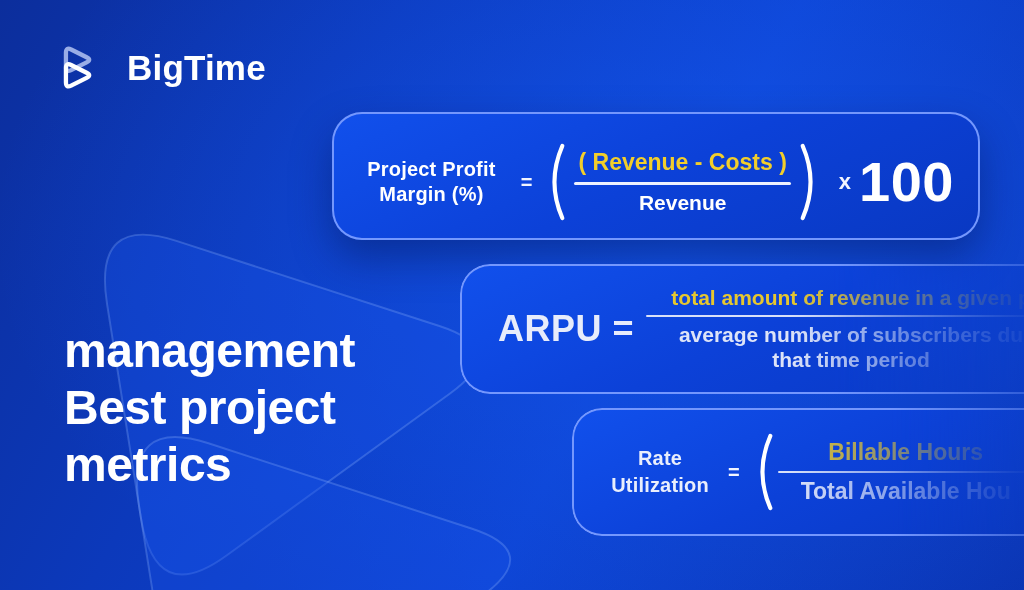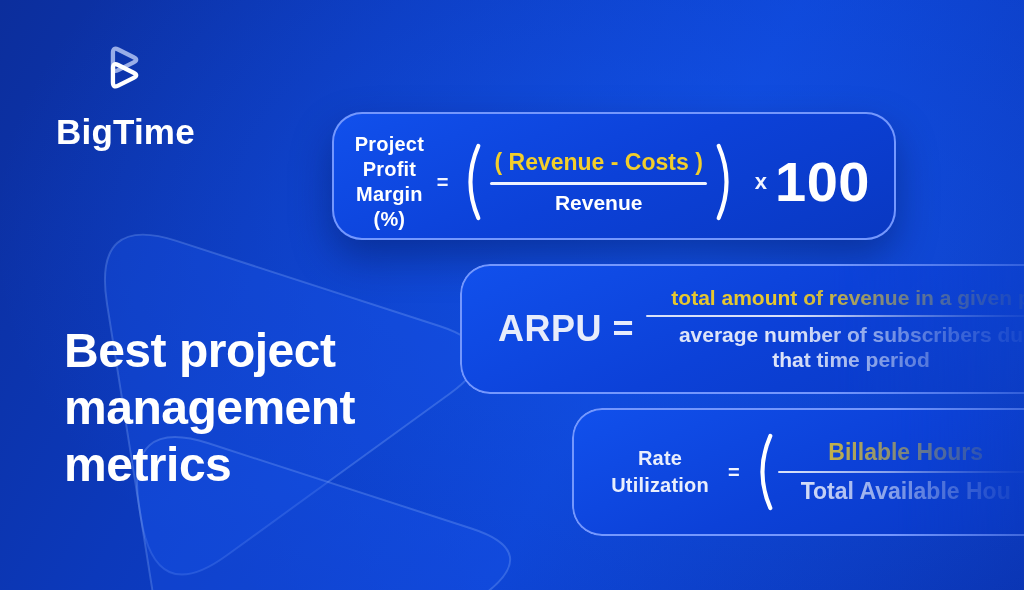--- a/index.html
+++ b/index.html
@@ -27,22 +27,21 @@
     pointer-events: none;
   }
 
   
   .logo {
     position: absolute;
     left: 56px;
     top: 40px;
     display: flex;
     align-items: center;
-    gap: 16px;
-    flex-direction: column;
+    gap: 27px;
   }
   .logo-icon { width: 44px; height: 56px; }
   .logo-text {
     color: #ffffff;
     font-size: 35px;
     font-weight: 700;
     letter-spacing: 0.2px;
   }
 
   
@@ -67,21 +66,21 @@
     display: flex;
     align-items: center;
     color: #ffffff;
     box-sizing: border-box;
   }
   .card-fade {
     -webkit-mask-image: linear-gradient(to right, #000 62%, rgba(0,0,0,0.55) 86%, rgba(0,0,0,0.22) 100%);
             mask-image: linear-gradient(to right, #000 62%, rgba(0,0,0,0.55) 86%, rgba(0,0,0,0.22) 100%);
   }
 
-  .card-profit { left: 332px; top: 112px; width: 564px; height: 128px; padding: 12px 24px 0 18px; }
+  .card-profit { left: 332px; top: 112px; width: 648px; height: 128px; padding: 12px 24px 0 18px; }
   .card-arpu   { left: 460px; top: 264px; width: 600px; height: 130px; padding-left: 36px; }
   .card-util   { left: 572px; top: 408px; width: 514px; height: 128px; padding-left: 28px; }
 
   .metric-label {
     text-align: center;
     font-size: 20px;
     font-weight: 700;
     line-height: 25px;
     letter-spacing: 0.2px;
   }
@@ -145,22 +144,22 @@
 
   <div class="logo">
     <svg class="logo-icon" viewBox="0 0 100 130">
       <path d="M22,30 Q22,16 34,22 L70,40 Q82,46 70,52 L34,70 Q22,76 22,62 Z" fill="none" stroke="#b3c3f2" stroke-width="10" stroke-linejoin="round" opacity="0.85"></path>
       <path d="M22,66 Q22,52 34,58 L70,76 Q82,82 70,88 L34,106 Q22,112 22,98 Z" fill="none" stroke="#ffffff" stroke-width="10" stroke-linejoin="round"></path>
     </svg>
     <div class="logo-text">BigTime</div>
   </div>
 
   <div class="heading">
+    <div>management</div>
     <div>Best project</div>
-    <div>management</div>
     <div>metrics</div>
   </div>
 
   <div class="card card-profit">
     <div class="metric-label">
       <div>Project Profit</div>
       <div>Margin (%)</div>
     </div>
     <span class="eq">=</span>
     <svg class="paren" viewBox="0 0 26 84">

